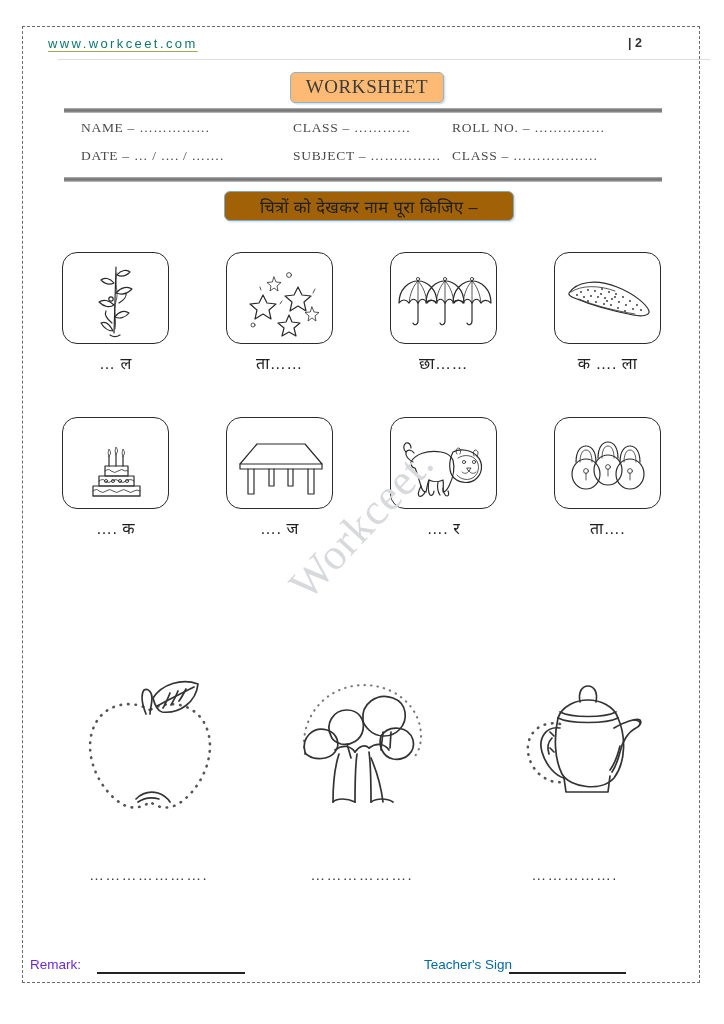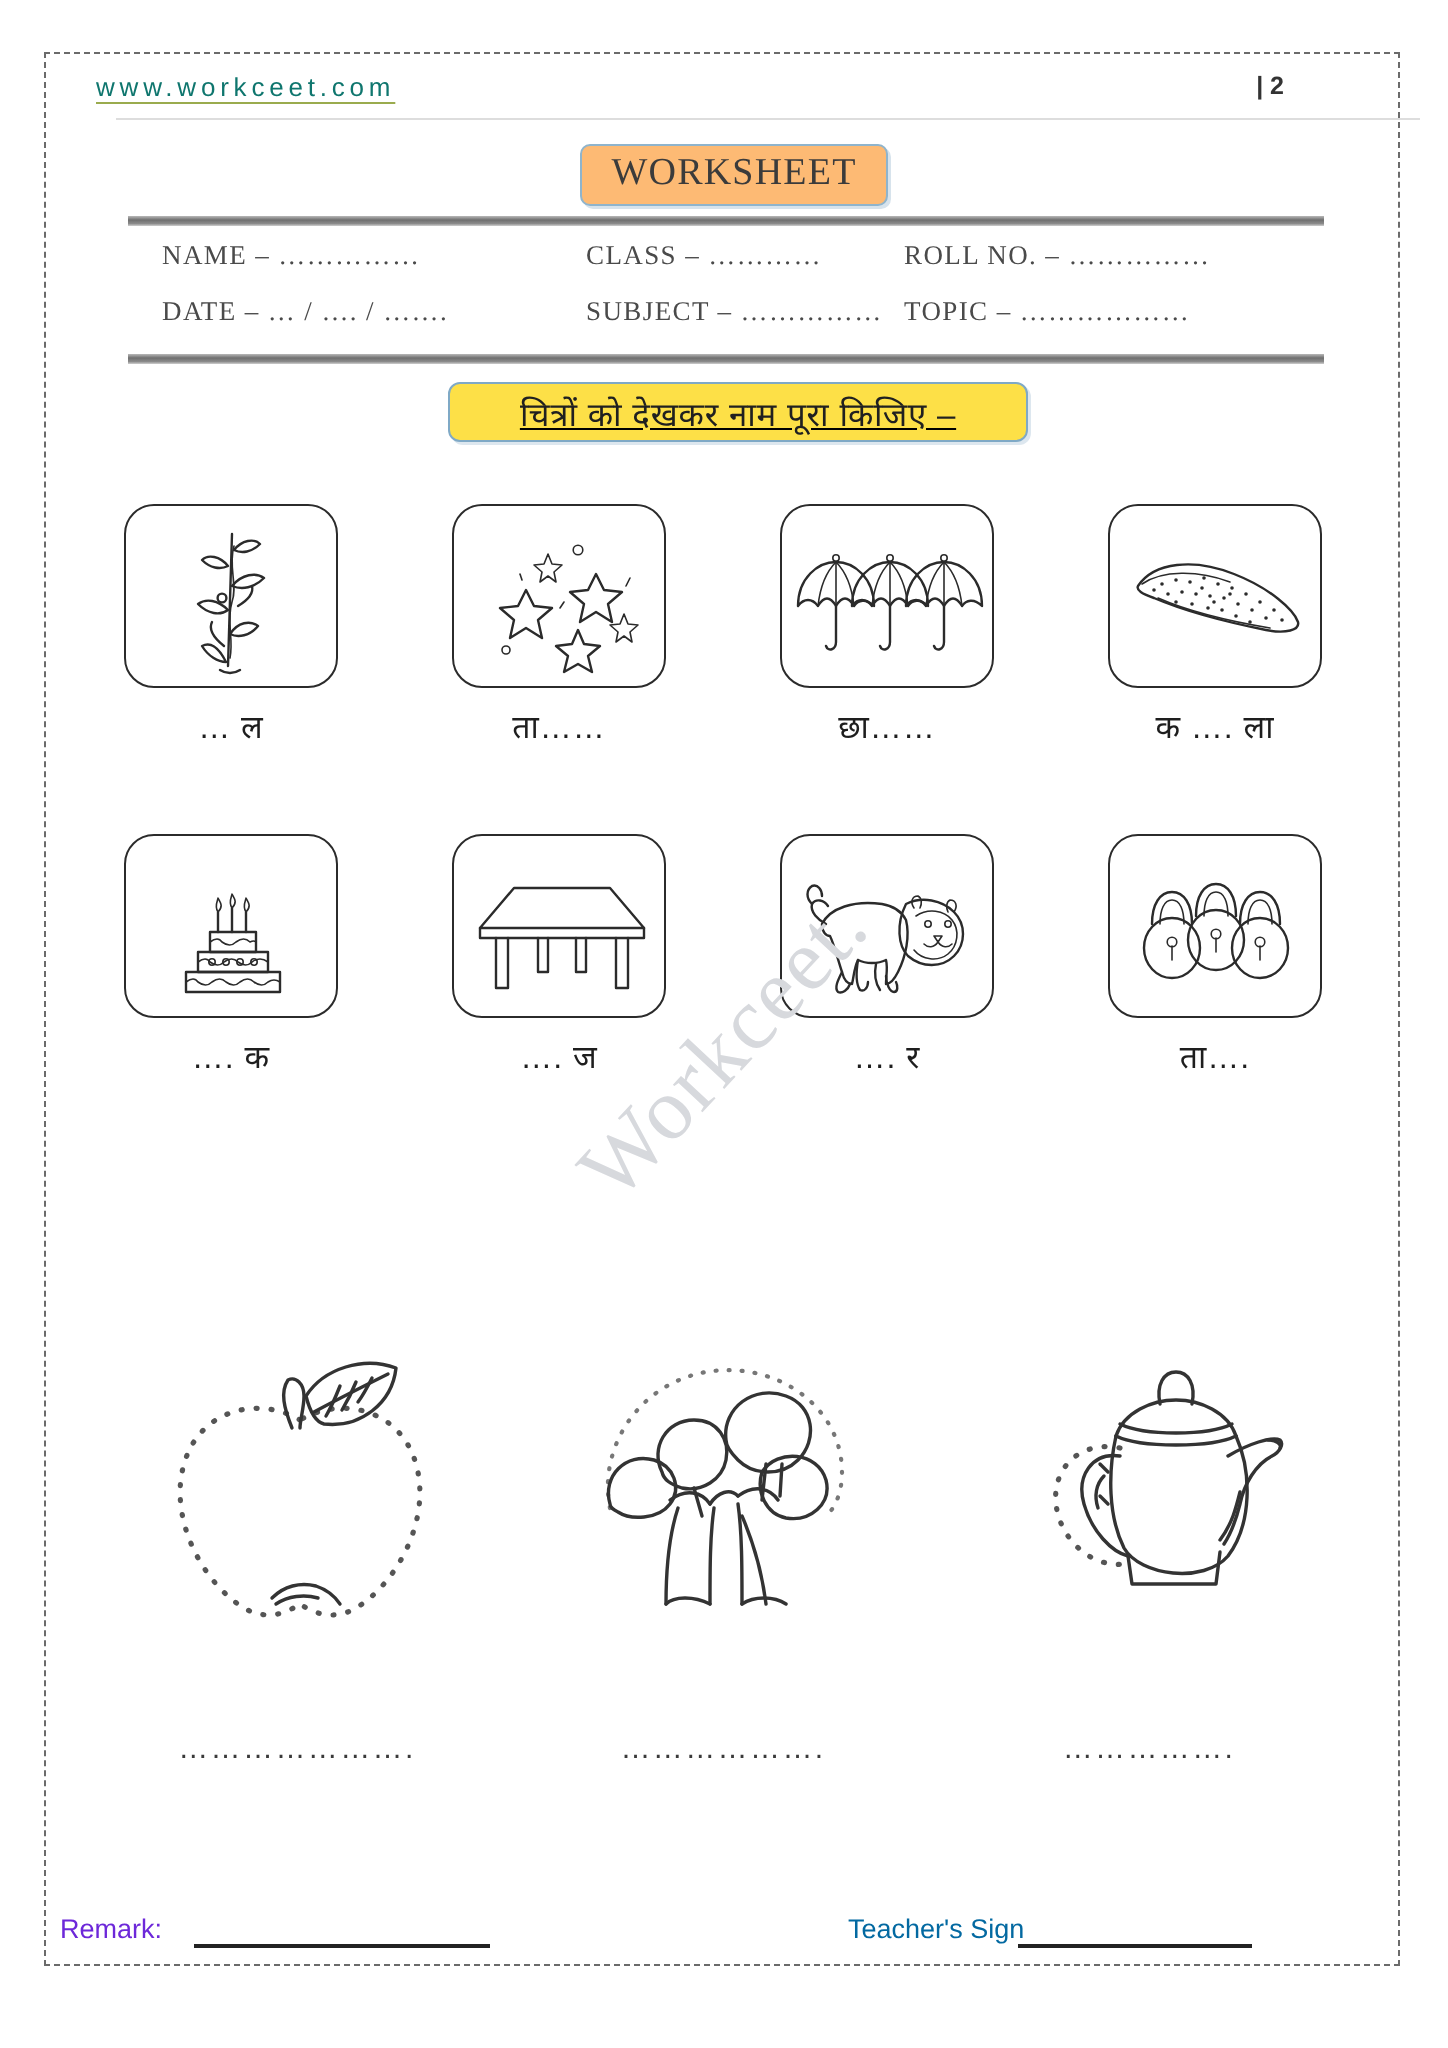--- a/index.html
+++ b/index.html
@@ -131,27 +131,26 @@
   }
   .info-c1 { left: 17px; }
   .info-c2 { left: 229px; }
   .info-c3 { left: 388px; }
 
   
   .instruction {
     position: absolute;
     border: 1.3px solid #7fa9c6;
     border-radius: 6px;
-    background: #fde047;
+    background: #a16207;
     box-shadow: 1.5px 1.5px 0 0 #dde7ef;
     display: flex;
     align-items: center;
     justify-content: center;
     box-sizing: border-box;
-    text-decoration: underline;
   }
   .instruction span {
     font-family: "Liberation Sans", sans-serif;
     font-size: 16.5px;
     color: #202020;
     white-space: nowrap;
     letter-spacing: 0.4px;
   }
   #instruction-1 {
     left: 224px;
@@ -372,21 +371,21 @@
 
   <div id="info-block">
     <div class="info-line" id="info-line-1">
       <div class="info-cell info-c1">NAME –  ……………</div>
       <div class="info-cell info-c2">CLASS –  …………</div>
       <div class="info-cell info-c3">ROLL NO. –  ……………</div>
     </div>
     <div class="info-line" id="info-line-2">
       <div class="info-cell info-c1">DATE –   …  /  ….  /  …….</div>
       <div class="info-cell info-c2">SUBJECT –  ……………</div>
-      <div class="info-cell info-c3">TOPIC –  ………………</div>
+      <div class="info-cell info-c3">CLASS –  ………………</div>
     </div>
   </div>
 
   <div class="gray-bar" id="bar-bottom"></div>
 
   <div class="instruction" id="instruction-1">
     <span>चित्रों को देखकर नाम पूरा किजिए –</span>
   </div>
 
   <div class="pic-grid" id="grid-row-1">

